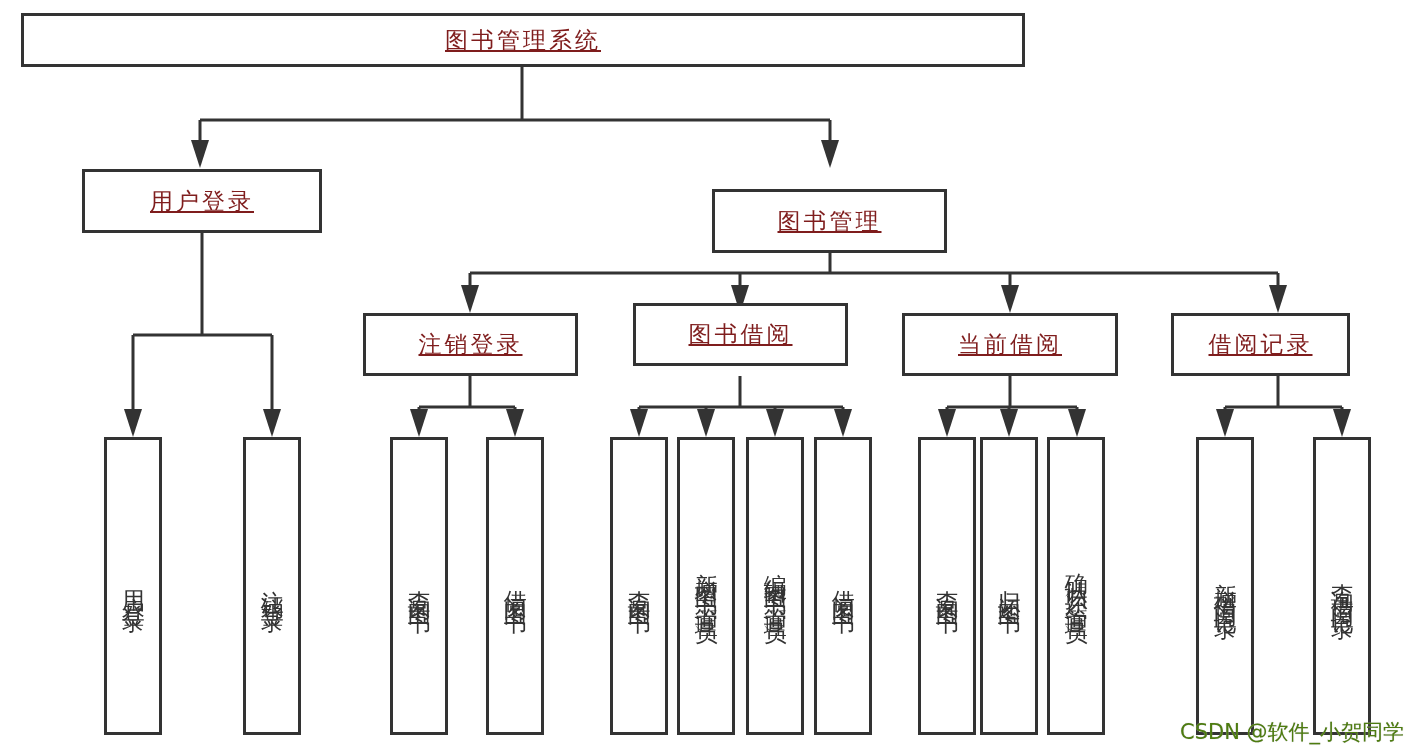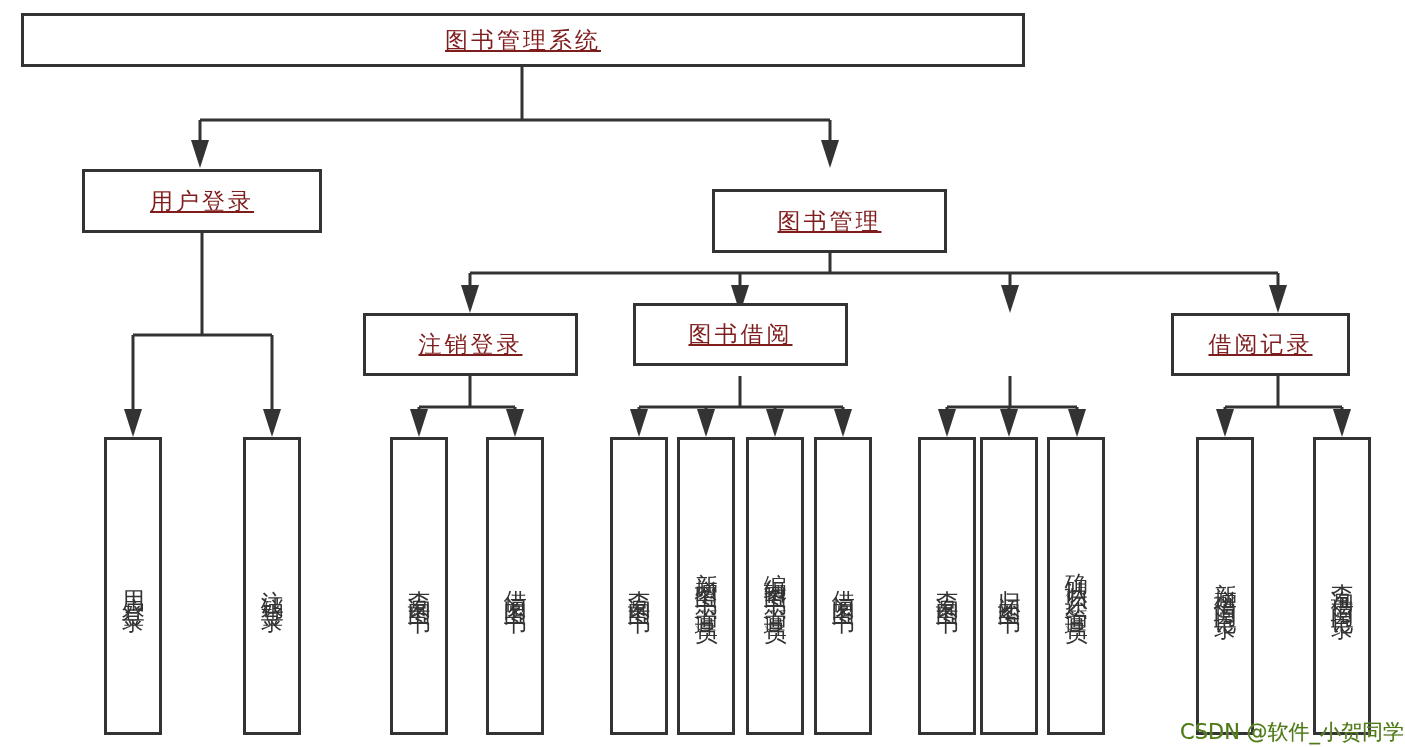--- a/index.html
+++ b/index.html
@@ -140,20 +140,23 @@
   <div class="box" id="node-l2-1">
     <span class="h-label">图书管理</span>
   </div>
 
   <div class="box" id="node-l3-0">
     <span class="h-label">注销登录</span>
   </div>
   <div class="box" id="node-l3-1">
     <span class="h-label">图书借阅</span>
   </div>
+  <div class="box" id="node-l3-2">
+    <span class="h-label">当前借阅</span>
+  </div>
   <div class="box" id="node-l3-3">
     <span class="h-label">借阅记录</span>
   </div>
 
   <div class="box leaf" id="leaf-0">
     <span class="v-label">用户登录</span>
   </div>
   <div class="box leaf" id="leaf-1">
     <span class="v-label">注销登录</span>
   </div>

